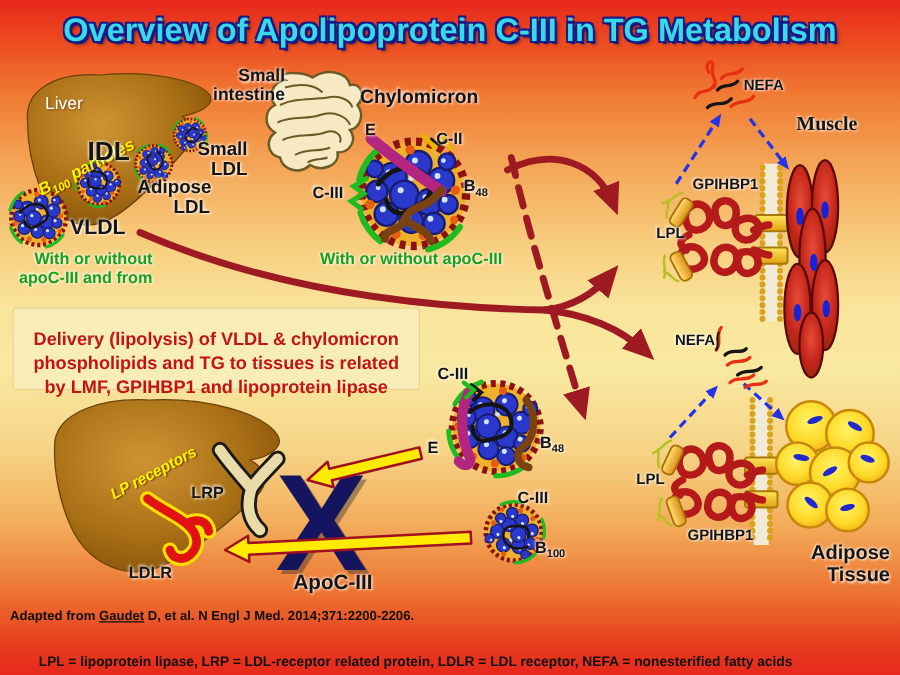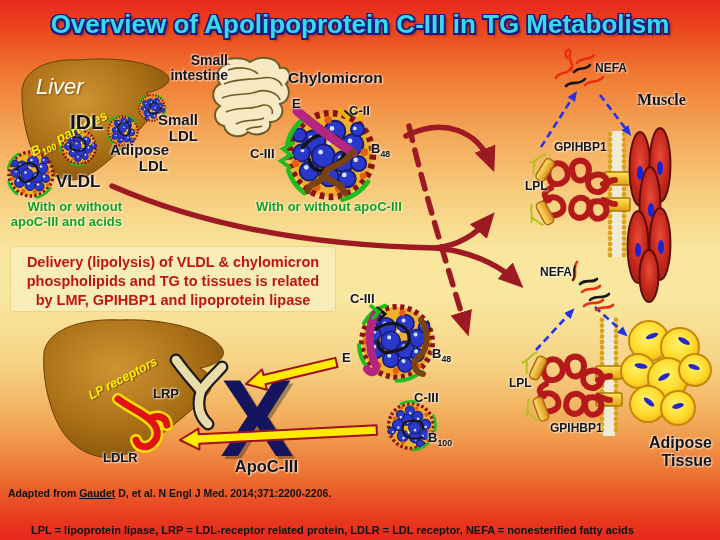--- a/index.html
+++ b/index.html
@@ -19,21 +19,21 @@
        text-shadow:1px 1px 2px rgba(255,255,255,.85),-1px -1px 2px rgba(255,255,255,.7);}
   .ctr{text-align:right;}
   .green{color:#18A018;}
   .white{color:#ffffff;font-weight:normal;text-shadow:1px 1px 2px rgba(90,50,0,.6);}
   .yellow{color:#FFF200;font-style:italic;text-shadow:1px 1px 1px rgba(90,40,0,.7);}
   sub{font-size:68%;}
   .infobox{
     position:absolute;left:10px;top:246px;width:326px;height:66px;
     background:#F8ECB8;border:1px solid #ecd392;border-radius:3px;
     color:#C01515;font-weight:bold;font-size:14.5px;line-height:19px;
-    text-align:center;padding-top:6px;box-sizing:border-box;
+    text-align:center;padding-top:16px;box-sizing:border-box;
   }
   .footer{position:absolute;color:#101010;font-weight:bold;white-space:nowrap;}
   .u{text-decoration:underline;}
 </style>
 </head>
 <body>
 
 <div class="stage">
 
   <svg class="art" width="720" height="540" viewBox="0 0 720 540">
@@ -275,35 +275,35 @@
       <path d="M580,284 C586,278 592,284 597,279" stroke="#151515"></path>
       <path d="M582,292 C588,286 594,292 600,286" stroke="#E83010"></path>
       <path d="M590,300 C597,294 603,300 609,294" stroke="#151515"></path>
       <path d="M584,306 C590,300 597,306 603,300" stroke="#E83010"></path>
       <path d="M596,310 C602,305 608,310 613,305" stroke="#E83010"></path>
     </g>
   </svg>
 
   <div class="title">Overview of Apolipoprotein C-III in TG Metabolism</div>
 
-  <div class="lbl white" style="left:36px;top:74px;font-size:22px;font-style:italic;">Liver</div>
+  <div class="lbl white" style="left:36px;top:74px;font-size:14px;">Liver</div>
   <div class="lbl yellow" style="left:28px;top:146px;font-size:13.5px;transform:rotate(-27deg);transform-origin:left top;"><span>B</span><sub>100</sub><span> particles</span></div>
   <div class="lbl" style="left:70px;top:110px;font-size:21px;">IDL</div>
   <div class="lbl ctr" style="left:152px;top:112px;width:46px;font-size:15px;line-height:16px;">
     <div>Small</div>
     <div>LDL</div>
   </div>
   <div class="lbl ctr" style="left:110px;top:142px;width:58px;font-size:15px;line-height:16px;">
     <div>Adipose</div>
     <div>LDL</div>
   </div>
   <div class="lbl" style="left:56px;top:172px;font-size:17px;">VLDL</div>
   <div class="lbl green ctr" style="left:6px;top:200px;width:116px;font-size:13px;line-height:14.5px;">
     <div>With or without</div>
-    <div>apoC-III and acids</div>
+    <div>apoC-III and from</div>
   </div>
 
   <div class="lbl ctr" style="left:160px;top:53px;width:68px;font-size:14px;line-height:15px;">
     <div>Small</div>
     <div>intestine</div>
   </div>
   <div class="lbl" style="left:288px;top:69px;font-size:15.5px;">Chylomicron</div>
   <div class="lbl" style="left:292px;top:96px;font-size:13px;">E</div>
   <div class="lbl" style="left:349px;top:103px;font-size:13px;">C-II</div>
   <div class="lbl" style="left:250px;top:146px;font-size:13px;">C-III</div>

